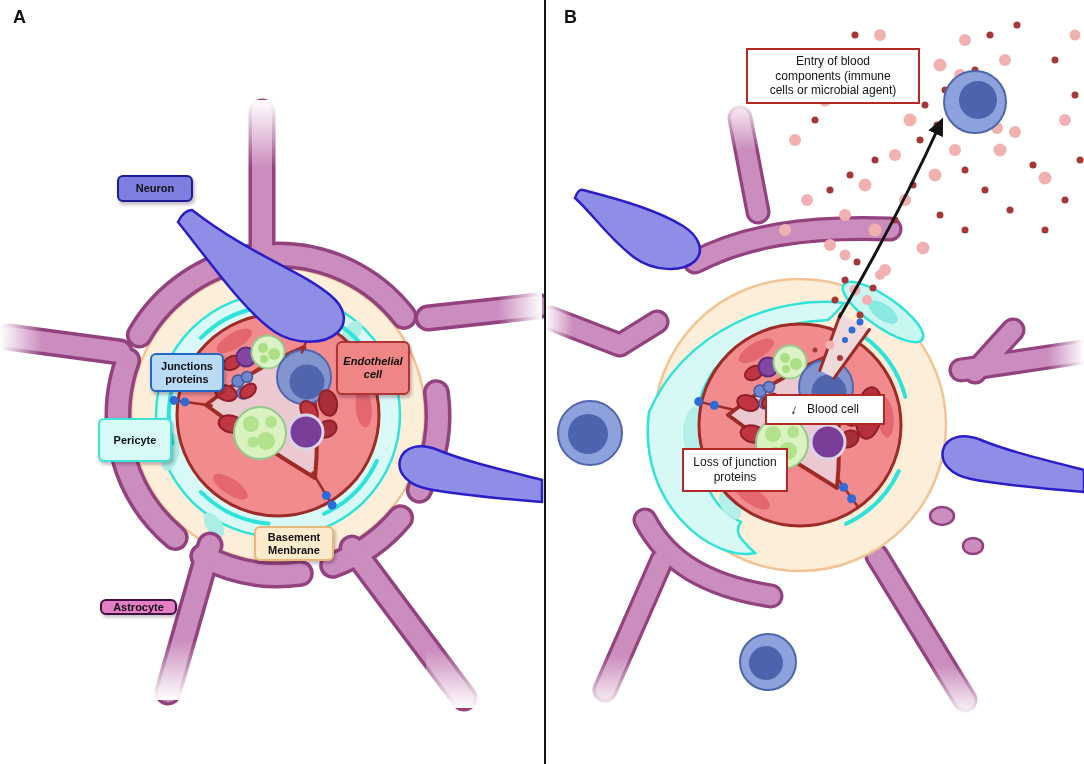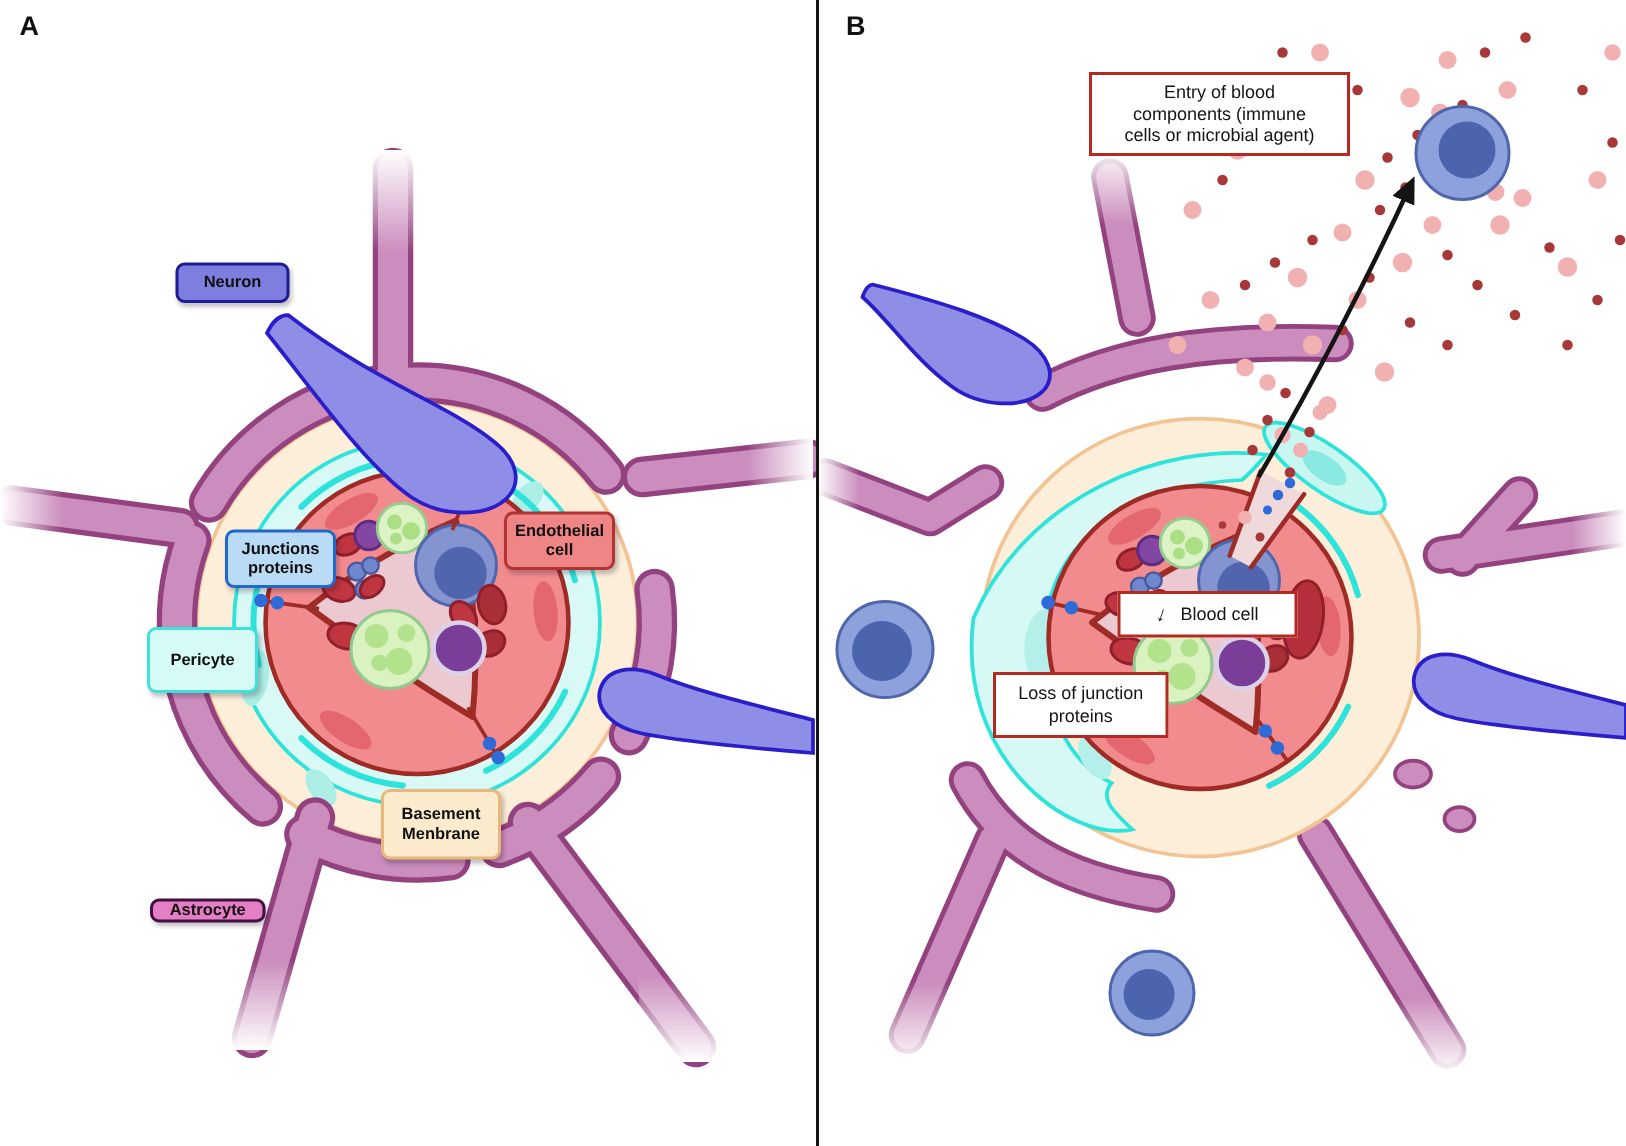--- a/index.html
+++ b/index.html
@@ -9,30 +9,30 @@
   .panel-letter{position:absolute;font-size:18px;font-weight:700;color:#111;}
   #letter-a{left:13px;top:7px;}
   #letter-b{left:564px;top:7px;}
   .lbl{position:absolute;display:flex;align-items:center;justify-content:center;
        text-align:center;white-space:pre-line;color:#101010;font-weight:700;
        font-size:11px;line-height:1.18;border-radius:6px;border:2.5px solid #333;
        box-shadow:1.5px 2.5px 3px rgba(40,10,40,.25);padding:2px 4px;box-sizing:border-box;}
   .callout{position:absolute;display:flex;align-items:center;justify-content:center;
        text-align:center;white-space:pre-line;color:#141414;font-weight:500;
        font-size:12px;line-height:1.22;border:2.5px solid #b42a22;background:#fff;
-       padding:2px 5px;box-sizing:border-box;}
+       padding:2px 5px;box-sizing:border-box;margin-left:20px;}
   #lbl-neuron{left:117px;top:175px;width:76px;height:27px;}
   #lbl-junctions{left:150px;top:353px;width:74px;height:39px;}
-  #lbl-endothelial{left:336px;top:341px;width:74px;height:39px;}
+  #lbl-endothelial{left:336px;top:341px;width:74px;height:54px;font-style:italic;}
   #lbl-pericyte{left:98px;top:418px;width:74px;height:44px;}
-  #lbl-basement{left:254px;top:526px;width:80px;height:47px;}
+  #lbl-basement{left:254px;top:526px;width:80px;height:35px;}
   #lbl-astrocyte{left:100px;top:599px;width:77px;height:16px;}
   #lbl-entry{left:726px;top:48px;width:174px;height:56px;}
   #lbl-bloodflow{left:745px;top:394px;width:120px;height:31px;gap:9px;}
-  #lbl-loss{left:662px;top:448px;width:117px;height:44px;}
+  #lbl-loss{left:662px;top:448px;width:106px;height:44px;}
   #lbl-detach{left:928px;top:385px;width:123px;height:57px;}
   #bf-arrow{display:inline-block;transform:rotate(18deg);font-weight:700;font-size:14px;}
 </style>
 </head>
 <body>
 
 <div id="stage">
 
   <svg width="545" height="764" viewBox="0 0 545 764" style="left:0">
     <defs>

